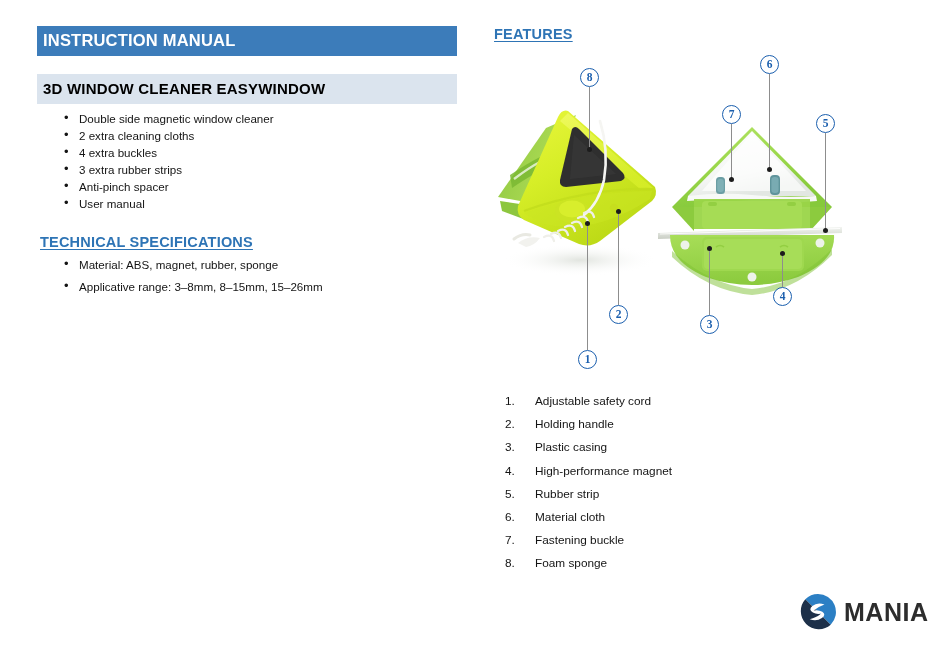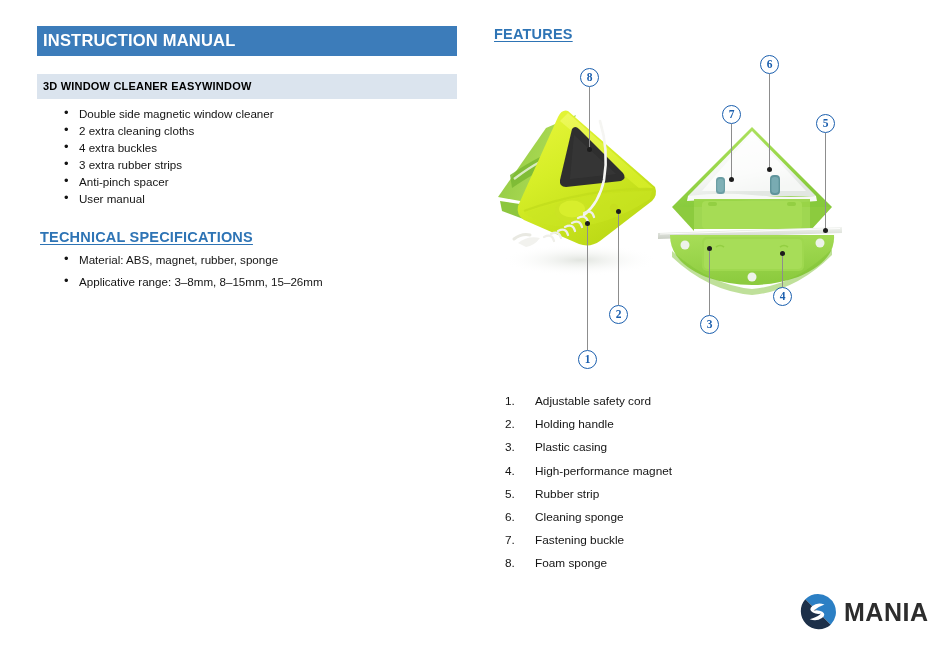--- a/index.html
+++ b/index.html
@@ -38,21 +38,21 @@
     font-weight: bold;
     letter-spacing: 0.2px;
     padding: 5px 0 6px 6px;
     width: 420px;
     box-sizing: border-box;
   }
 
   .banner-sub {
     background: #dbe4ee;
     color: #000000;
-    font-size: 11px;
+    font-size: 15px;
     font-weight: bold;
     letter-spacing: 0.2px;
     padding: 6px 0 7px 6px;
     width: 420px;
     box-sizing: border-box;
     margin-top: 18px;
   }
 
   .section-heading {
     color: #2e74b5;
@@ -398,21 +398,21 @@
     <div class="leader-dot" style="left:300px; top:196px;"></div>
   </div>
 
   <div class="feature-list">
     <ol>
       <li>Adjustable safety cord</li>
       <li>Holding handle</li>
       <li>Plastic casing</li>
       <li>High-performance magnet</li>
       <li>Rubber strip</li>
-      <li>Cleaning sponge</li>
+      <li>Material cloth</li>
       <li>Fastening buckle</li>
       <li>Foam sponge</li>
     </ol>
   </div>
 
   <div class="logo">
     <svg width="40" height="40" viewBox="0 0 40 40">
       <path d="M20,2 a18,18 0 0 1 12.7,30.7 L7.3,7.3 A17.94,17.94 0 0 1 20,2 Z" fill="#2b7fc4"></path>
       <path d="M32.7,32.7 A18,18 0 0 1 7.3,7.3 Z" fill="#1d3049"></path>
       <path d="M26.5,12.5 q-7.5,-2.4 -12.2,1.6 q-4.2,3.6 0.6,6.4

